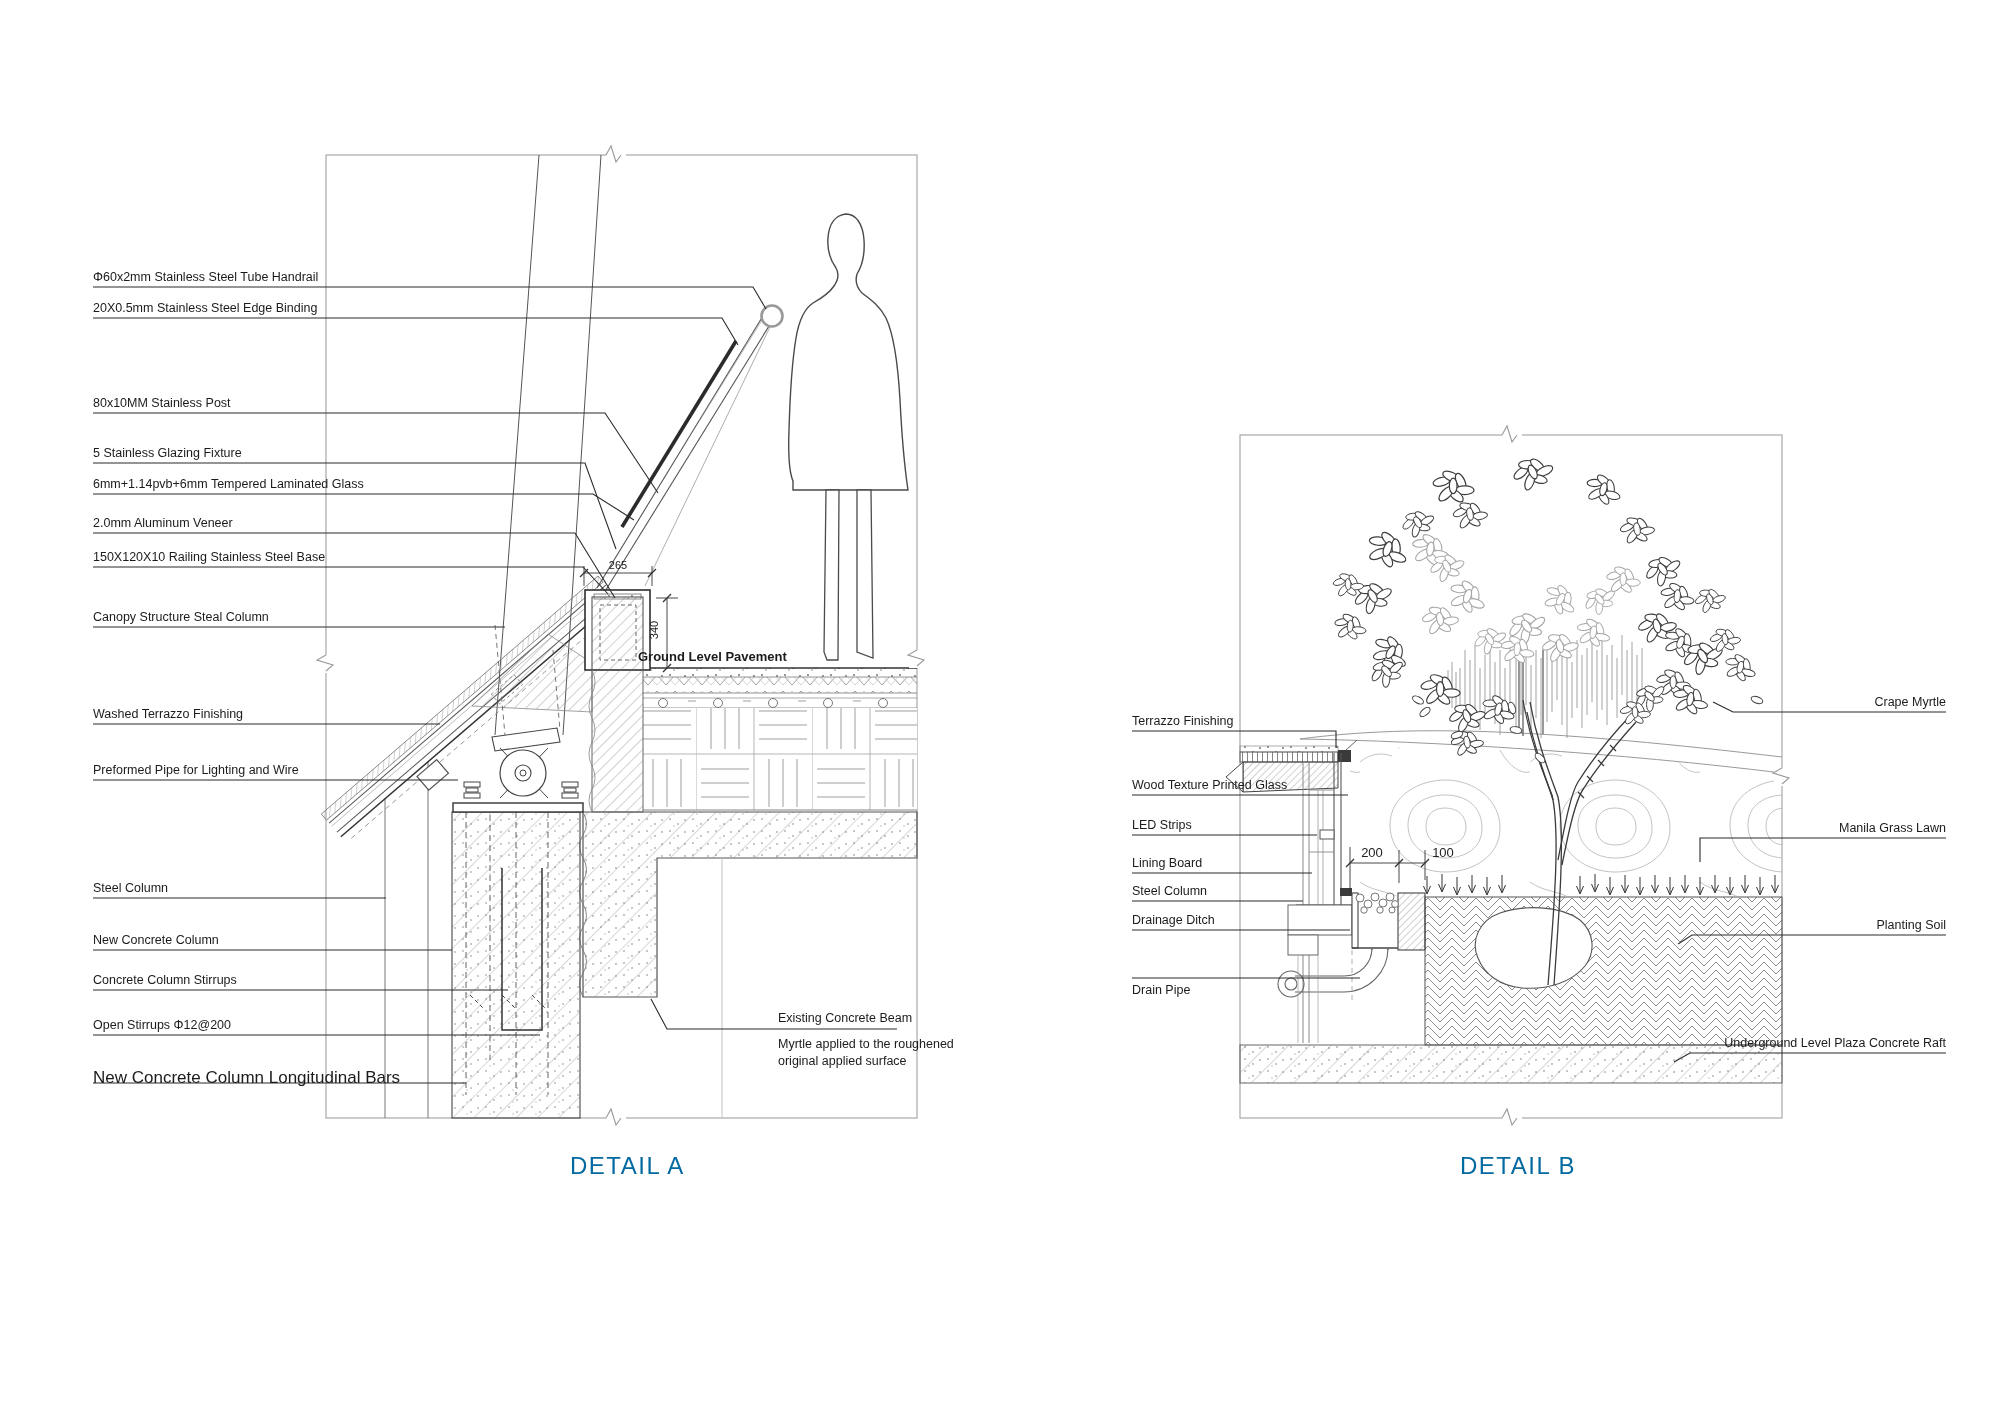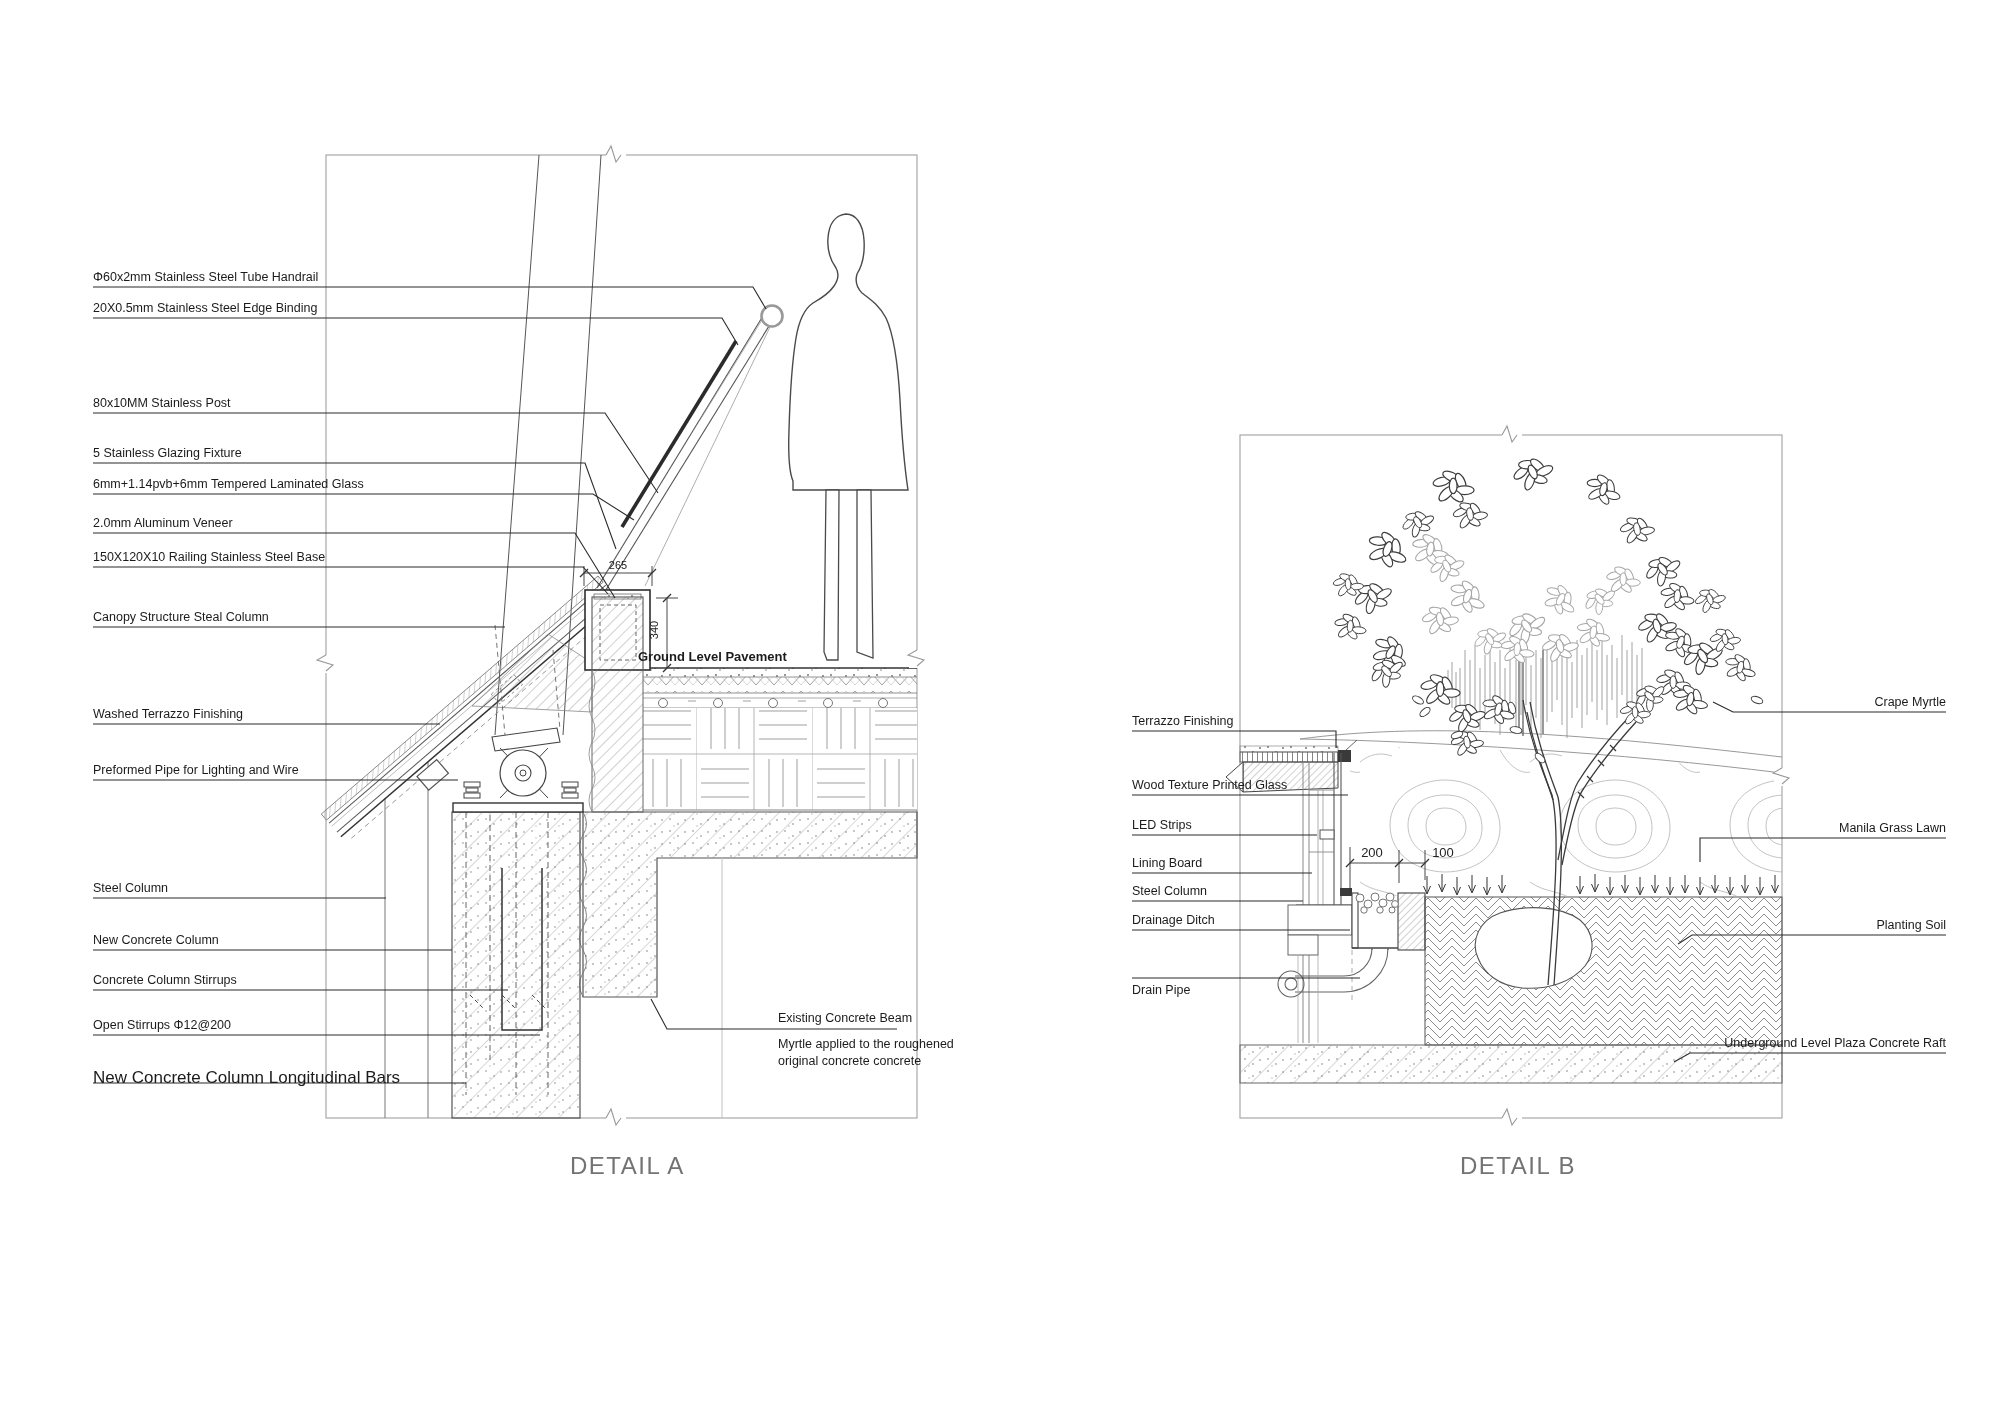--- a/index.html
+++ b/index.html
@@ -2,21 +2,21 @@
 <html><head>
 <meta charset="utf-8">
 <style>
   html,body{margin:0;padding:0;background:#fff}
   #canvas{position:relative;width:2000px;height:1415px;background:#fff;
           font-family:"Liberation Sans",sans-serif;overflow:hidden}
   #art{position:absolute;left:0;top:0}
   .lbl{position:absolute;white-space:nowrap;font-size:12.5px;line-height:1.1;color:#1b1b1b}
   .lbl.sm{font-size:17px}
   .lbl.r{right:54px;text-align:left}
-  .title{position:absolute;font-size:24px;letter-spacing:1.5px;color:#737373;white-space:nowrap}
+  .title{position:absolute;font-size:24px;letter-spacing:1.5px;color:#0369a1;white-space:nowrap}
   .note{position:absolute;font-size:12.5px;line-height:1.36;color:#1b1b1b}
   .dimtxt{font-family:"Liberation Sans",sans-serif;font-size:11px;fill:#222}
 </style>
 </head>
 <body>
 
 <div id="canvas">
 
 <svg id="art" width="2000" height="1415" viewBox="0 0 2000 1415">
   <defs>
@@ -430,21 +430,21 @@
 <div class="lbl" style="left:93px;top:882px">Steel Column</div>
 <div class="lbl" style="left:93px;top:934px">New Concrete Column</div>
 <div class="lbl" style="left:93px;top:974px">Concrete Column Stirrups</div>
 <div class="lbl" style="left:93px;top:1019px">Open Stirrups Φ12@200</div>
 <div class="lbl sm" style="left:93px;top:1069px">New Concrete Column Longitudinal Bars</div>
 
 <div class="lbl" style="left:638px;top:650px;font-weight:bold;font-size:13px">Ground Level Pavement</div>
 <div class="lbl" style="left:778px;top:1012px">Existing Concrete Beam</div>
 <div class="note" style="left:778px;top:1036px">
   <div>Myrtle applied to the roughened</div>
-  <div>original concrete concrete</div>
+  <div>original applied surface</div>
 </div>
 
 <div class="lbl" style="left:1132px;top:715px">Terrazzo Finishing</div>
 <div class="lbl" style="left:1132px;top:779px">Wood Texture Printed Glass</div>
 <div class="lbl" style="left:1132px;top:819px">LED Strips</div>
 <div class="lbl" style="left:1132px;top:857px">Lining Board</div>
 <div class="lbl" style="left:1132px;top:885px">Steel Column</div>
 <div class="lbl" style="left:1132px;top:914px">Drainage Ditch</div>
 <div class="lbl" style="left:1132px;top:984px">Drain Pipe</div>
 

